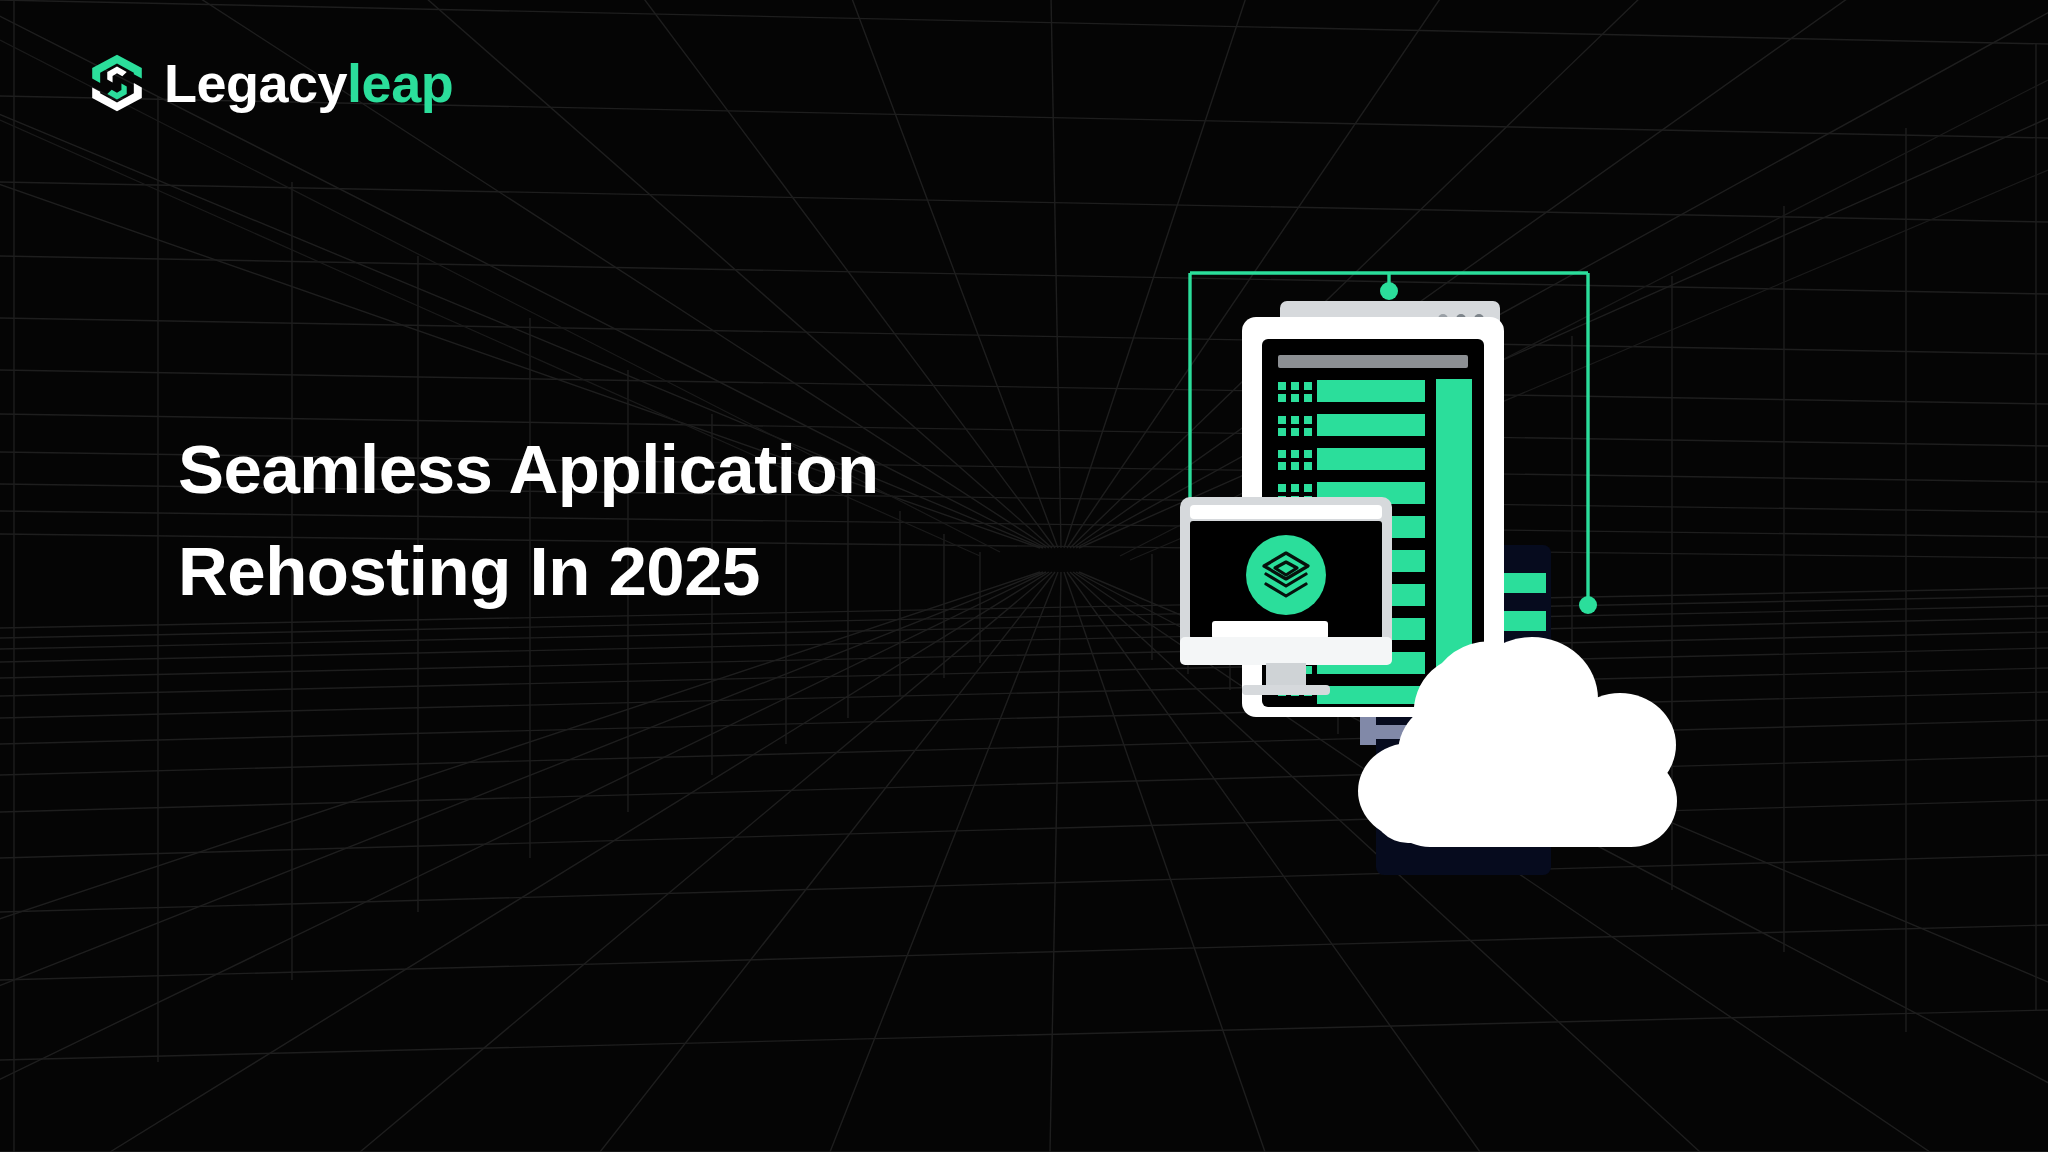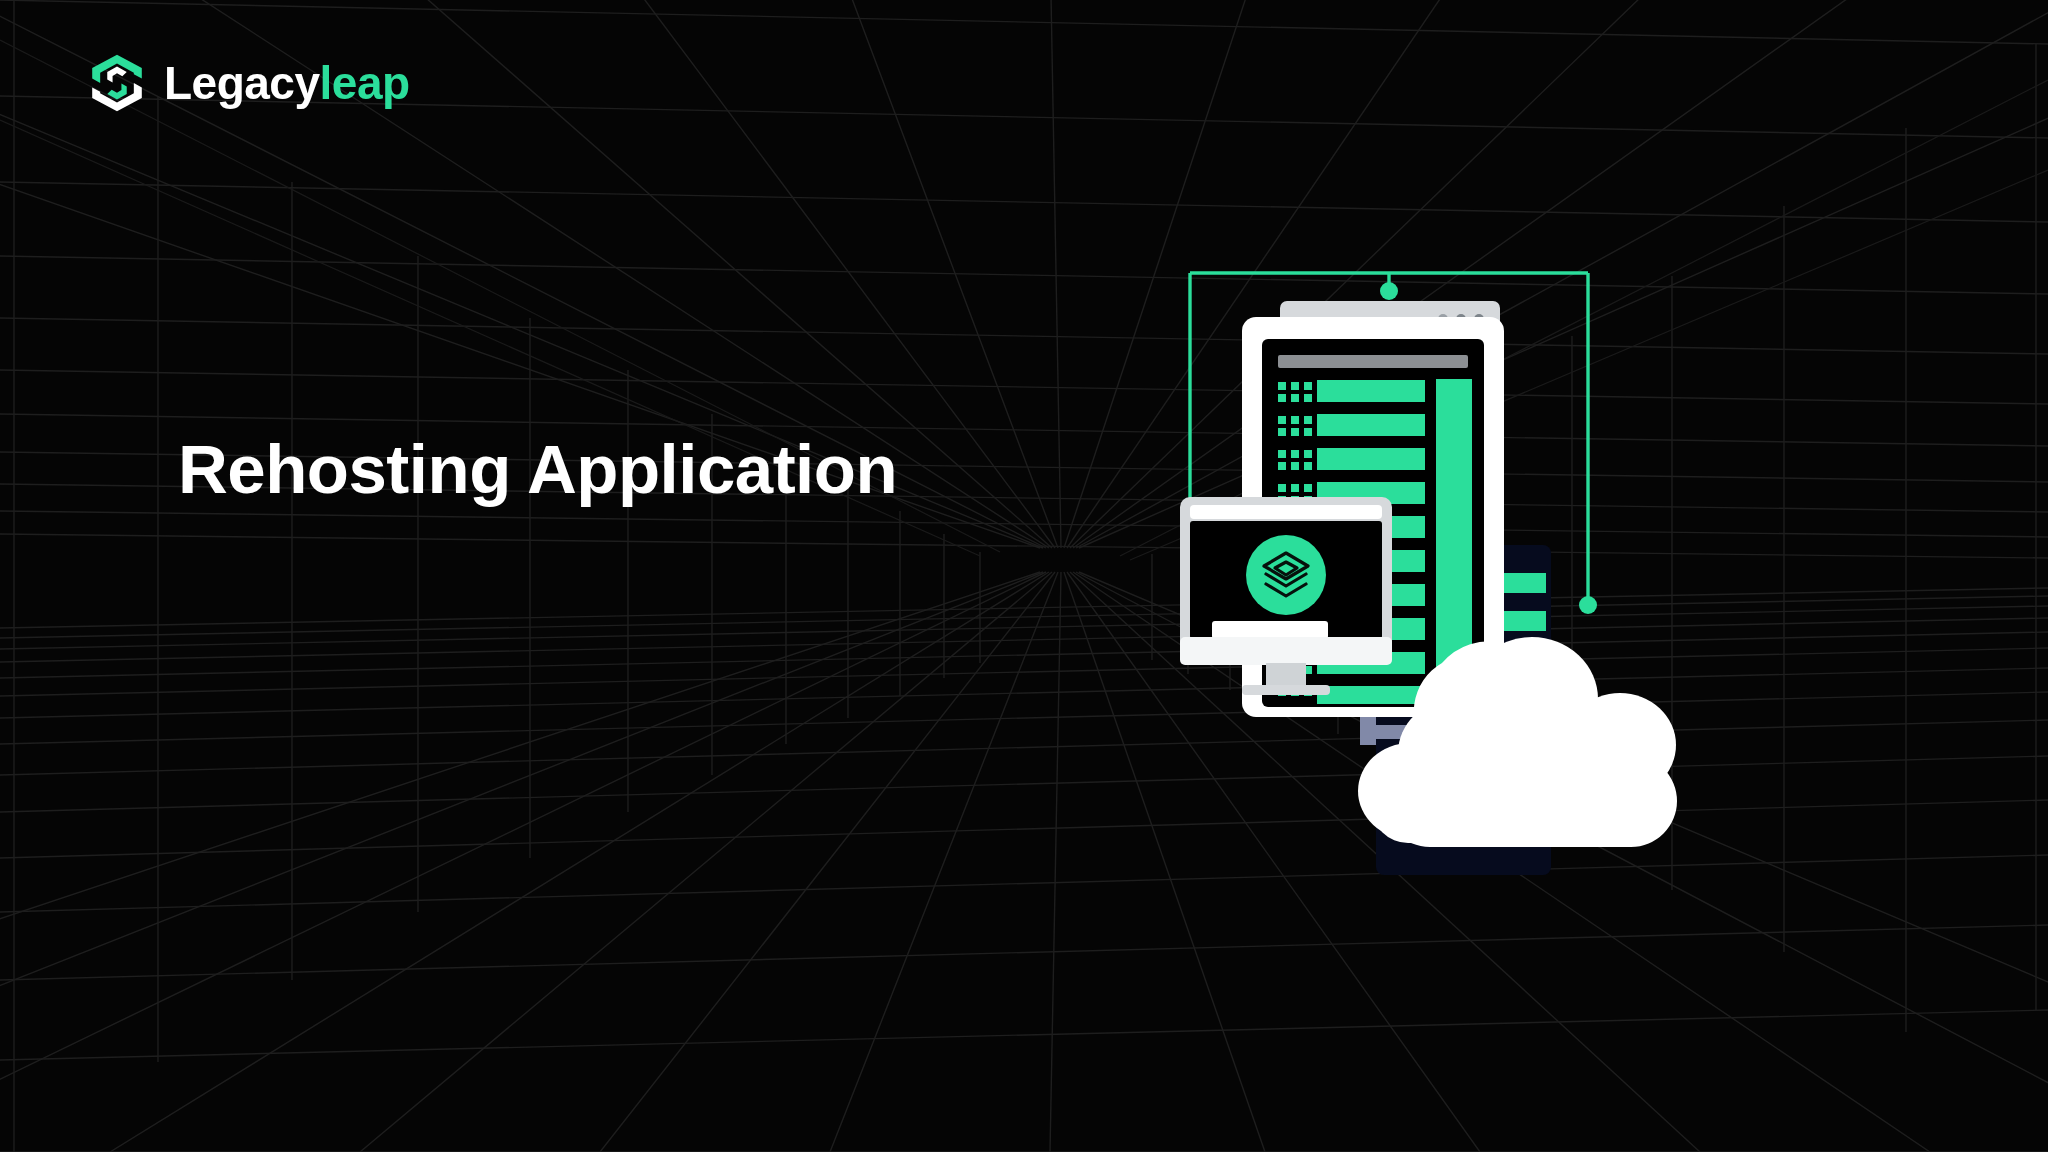--- a/index.html
+++ b/index.html
@@ -21,21 +21,21 @@
   .grid-svg{ position:absolute; inset:0; width:2048px; height:1152px; }
 
   
   #logo{
     position:absolute; left:88px; top:52px;
     display:flex; align-items:center; gap:18px;
     z-index:40;
   }
   #logo .mark{ width:58px; height:62px; display:block; }
   #logo .wordmark{
-    font-size:46px; font-weight:700; letter-spacing:-0.5px;
+    font-size:54px; font-weight:700; letter-spacing:-0.5px;
     line-height:1; white-space:nowrap;
   }
   #logo .w-legacy{ color:#ffffff; }
   #logo .w-leap{ color:#2BDE9B; }
 
   
   #headline{
     position:absolute; left:178px; top:408px;
     z-index:40; width:900px;
   }
@@ -191,21 +191,22 @@
 
       <path d="M43 22.5 L32 16.5 L21 22.5 L21 31 L27 34.5 L27 27 L32 24 L38 27.5 Z" fill="#FFFFFF"></path>
       <path d="M21 47.5 L32 53.5 L43 47.5 L43 39 L37 35.5 L37 43 L32 46 L26 42.5 Z" fill="#2BDE9B"></path>
     </svg>
     <div class="wordmark">
       <span class="w-legacy">Legacy</span><span class="w-leap">leap</span>
     </div>
   </div>
 
   <div id="headline">
-    <div class="line line2">Rehosting Application</div>
+    <div class="line line2">Seamless Application</div>
+    <div class="line line3">Rehosting In 2025</div>
   </div>
 
   <div id="illo">
     <svg viewBox="0 0 580 640" aria-hidden="true">
 
       <g stroke="#2BDE9B" stroke-width="3.4" fill="none">
 
         <path d="M10 18 H 408"></path>
 
         <path d="M10 18 V 298"></path>

